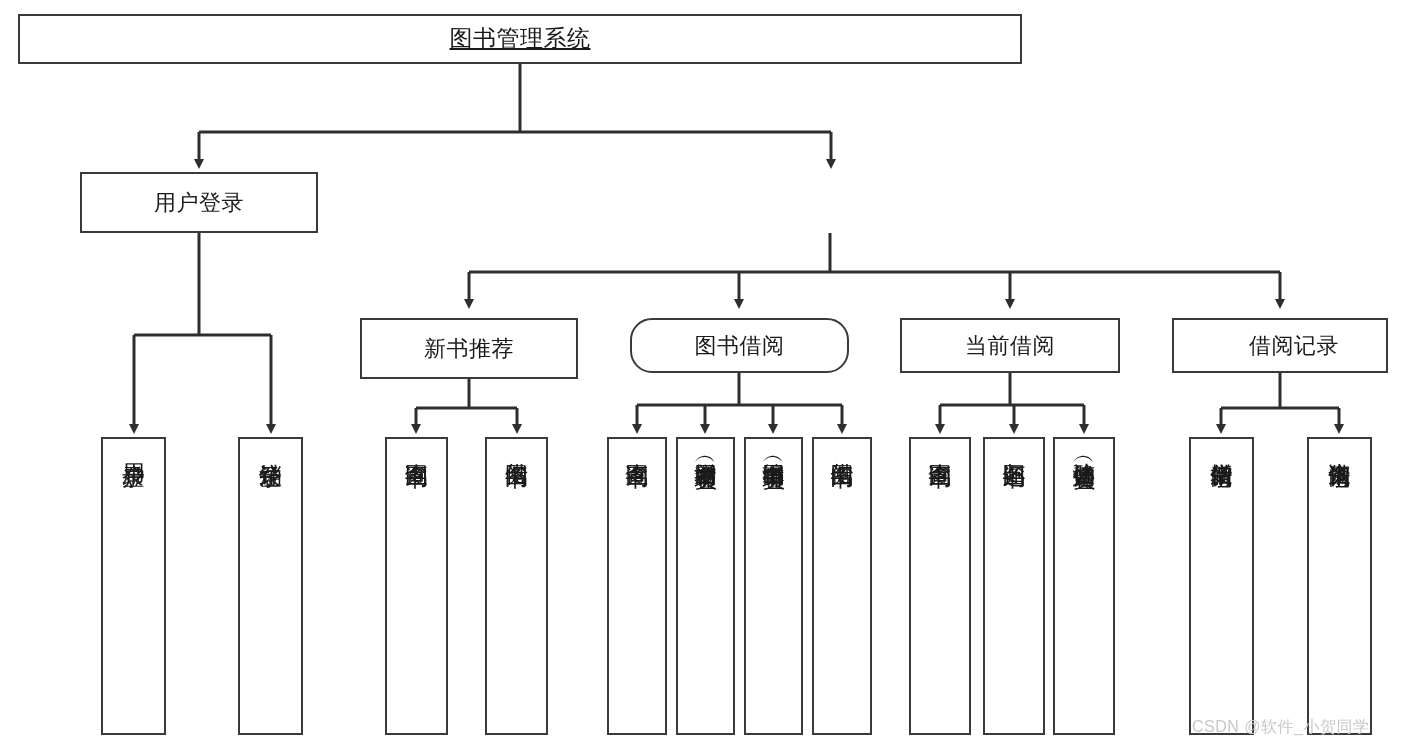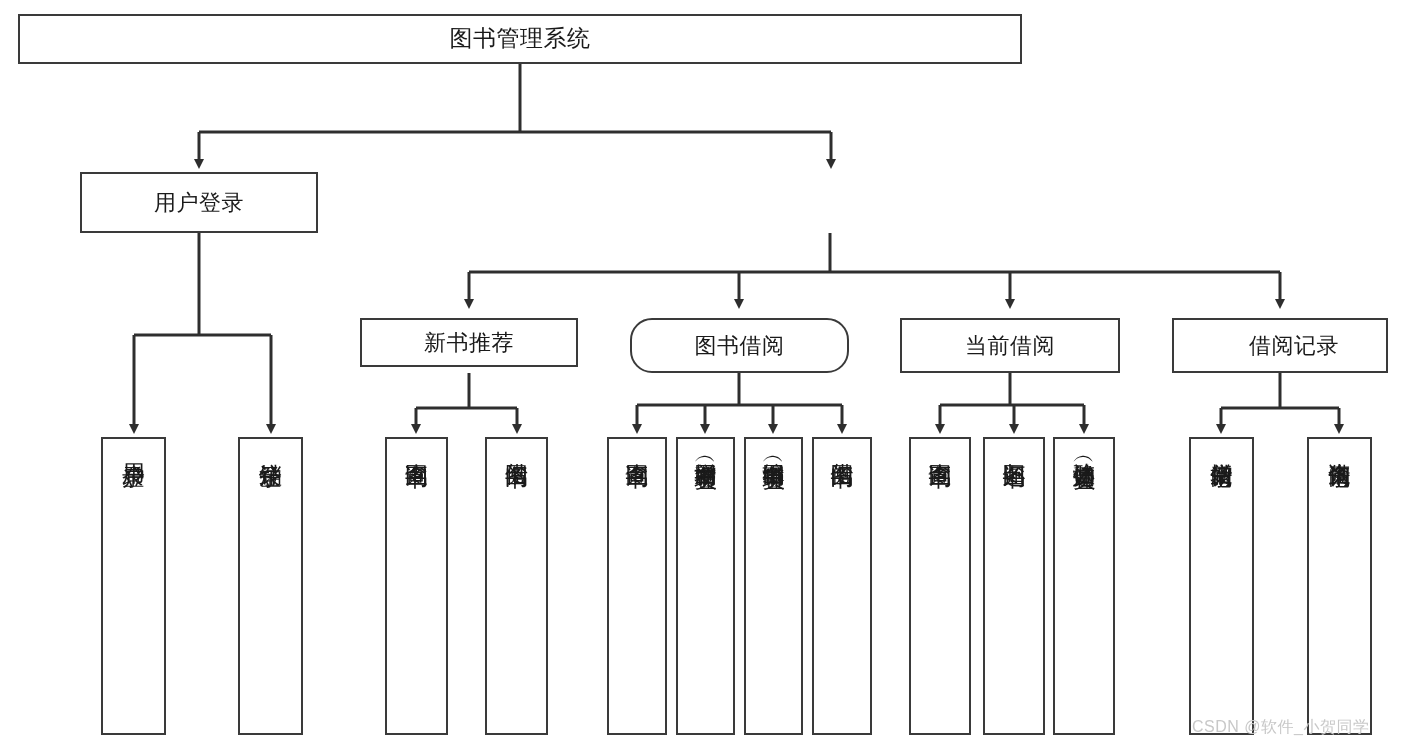--- a/index.html
+++ b/index.html
@@ -123,29 +123,29 @@
       <path d="M1014,405 L1014,425" marker-end="url(#arrow)"></path>
       <path d="M1084,405 L1084,425" marker-end="url(#arrow)"></path>
 
       <path d="M1280,373 L1280,408"></path>
       <path d="M1221,408 L1339,408"></path>
       <path d="M1221,408 L1221,425" marker-end="url(#arrow)"></path>
       <path d="M1339,408 L1339,425" marker-end="url(#arrow)"></path>
     </g>
   </svg>
 
-  <div class="node h root" style="left:18px; top:14px; width:1004px; height:50px;">
+  <div class="node h root" style="left:18px; top:14px; width:1004px; height:50px;text-decoration:underline;">
     <span class="label">图书管理系统</span>
   </div>
 
   <div class="node h" style="left:80px; top:172px; width:238px; height:61px;">
     <span class="label">用户登录</span>
   </div>
 
-  <div class="node h" style="left:360px; top:318px; width:218px; height:49px;">
+  <div class="node h" style="left:360px; top:318px; width:218px; height:61px;">
     <span class="label">新书推荐</span>
   </div>
   <div class="node h" style="left:630px; top:318px; width:219px; height:55px;border-radius:22px;">
     <span class="label">图书借阅</span>
   </div>
   <div class="node h" style="left:900px; top:318px; width:220px; height:55px;">
     <span class="label">当前借阅</span>
   </div>
   <div class="node h" style="left:1172px; top:318px; width:216px; height:55px;padding-left:28px;">
     <span class="label">借阅记录</span>

